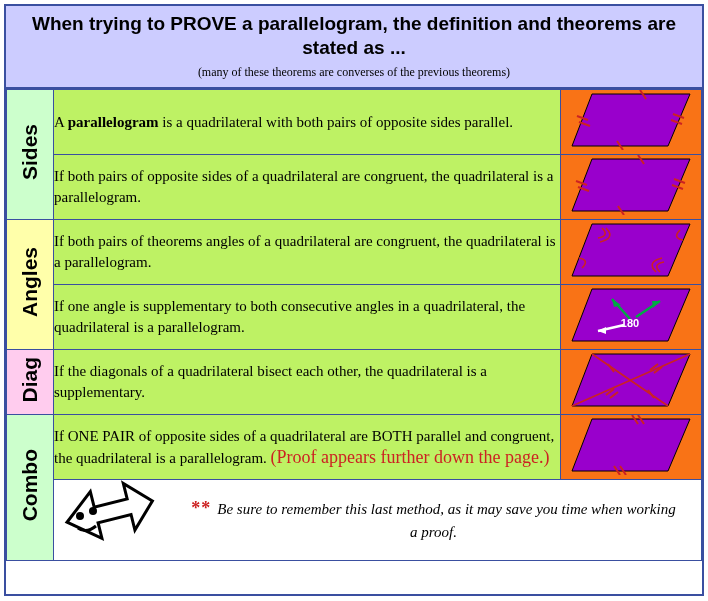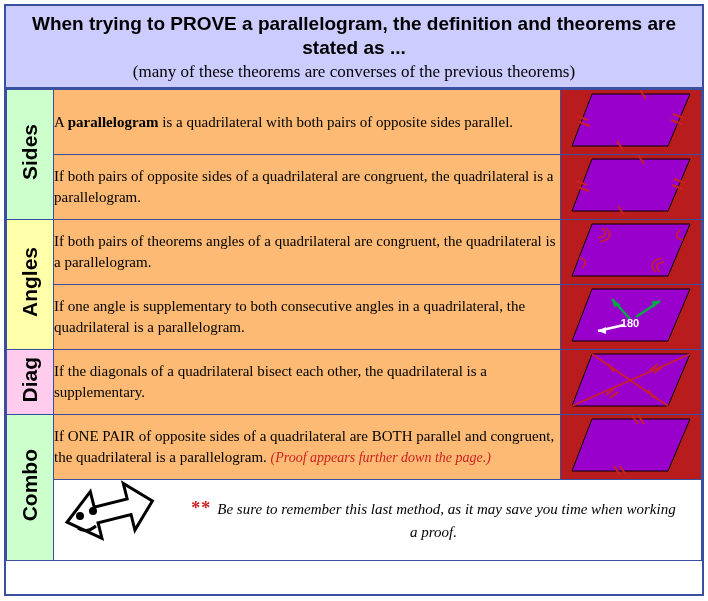--- a/index.html
+++ b/index.html
@@ -40,21 +40,21 @@
   }
   .title-main {
     font-family: "Liberation Sans", sans-serif;
     font-weight: bold;
     font-size: 19px;
     line-height: 24px;
     color: #000000;
   }
   .title-sub {
     font-family: "Liberation Serif", serif;
-    font-size: 17px;
+    font-size: 12px;
     line-height: 16px;
     color: #000000;
     margin-top: 4px;
   }
   
   table.grid {
     border-collapse: collapse;
     width: 100%;
     table-layout: fixed;
   }
@@ -78,36 +78,35 @@
     transform: rotate(180deg);
     display: inline-block;
     letter-spacing: 0px;
     white-space: nowrap;
   }
   .bg-sides   { background: #ccffcc; }
   .bg-angles  { background: #ffffaa; }
   .bg-diag    { background: #ffccee; }
   .bg-combo   { background: #ccffcc; }
   .text-cell {
-    background: #fdba74;
+    background: #bef264;
     padding: 10px 12px 10px 14px;
     font-size: 15px;
     line-height: 21px;
     color: #000000;
     vertical-align: middle;
   }
   .text-cell b { font-weight: bold; }
   .note-red {
     color: #cc2222;
-    font-style: italic;
-    font-size: 14px;
+    font-size: 18px;
   }
   .fig-cell {
     width: 140px;
-    background: #b91c1c;
+    background: #f97316;
     text-align: center;
     vertical-align: middle;
     padding: 4px 6px;
   }
   .fig-box {
     display: inline-block;
     line-height: 0;
   }
   
   .remember-cell {

